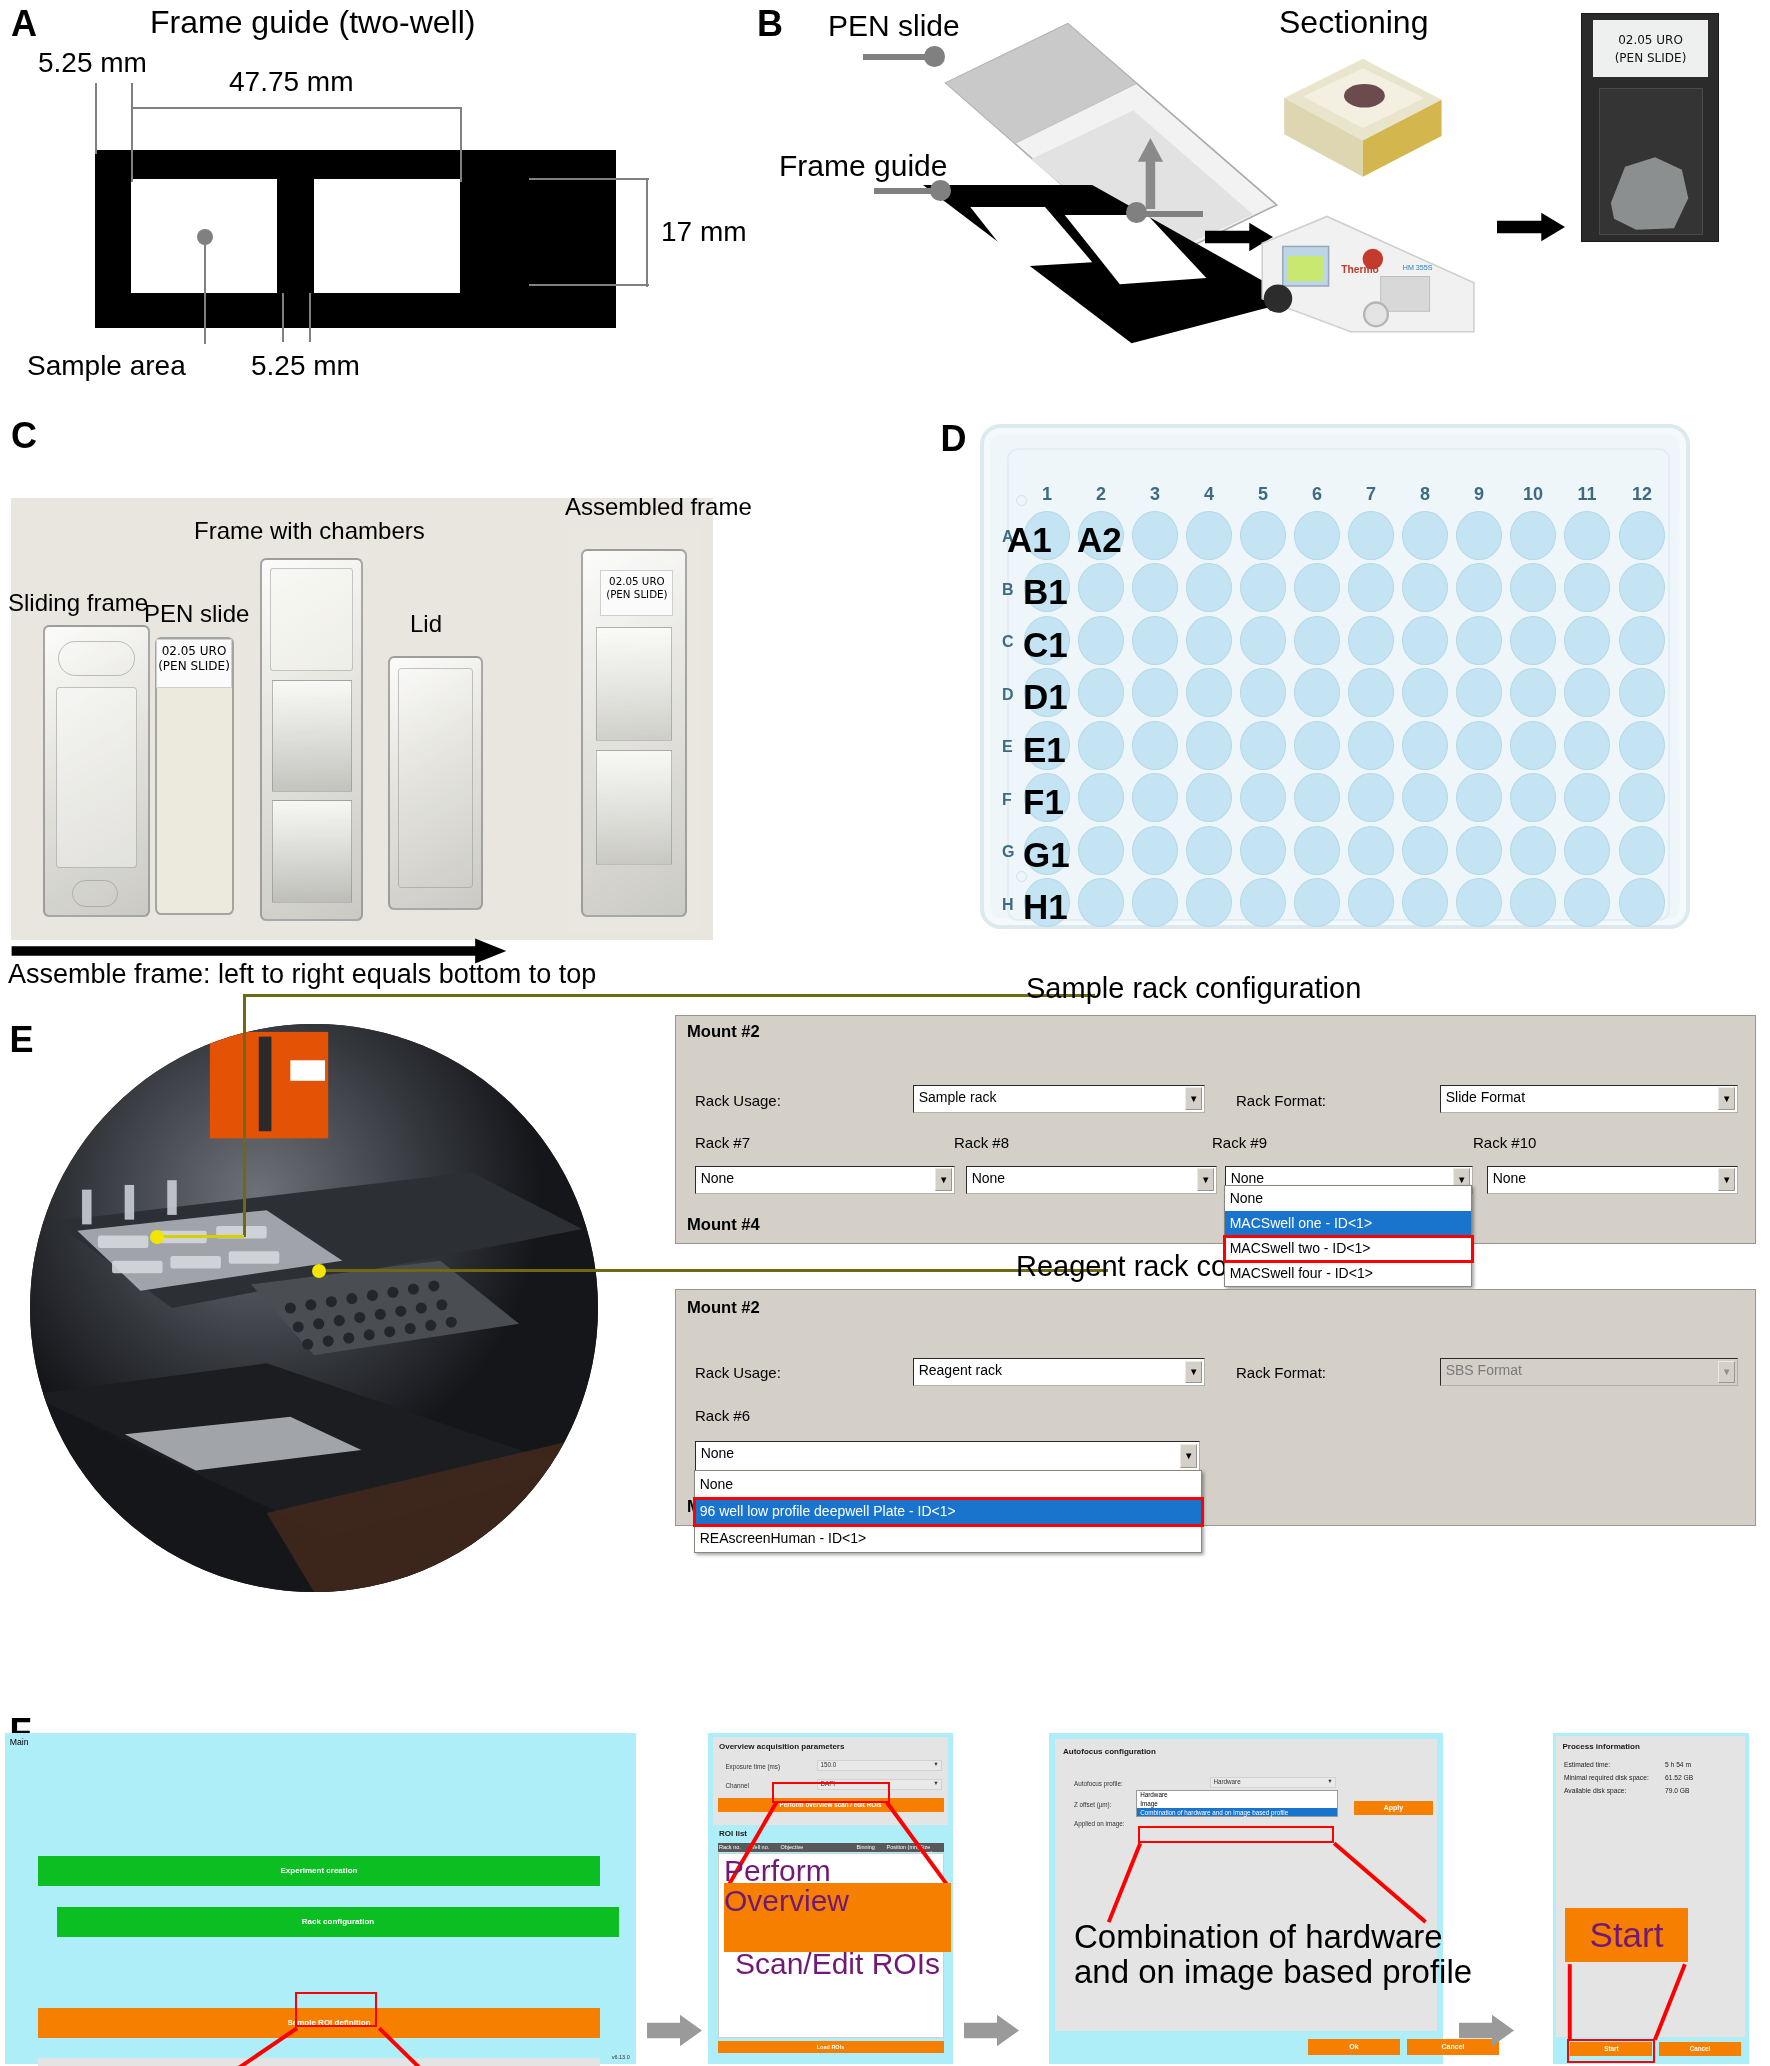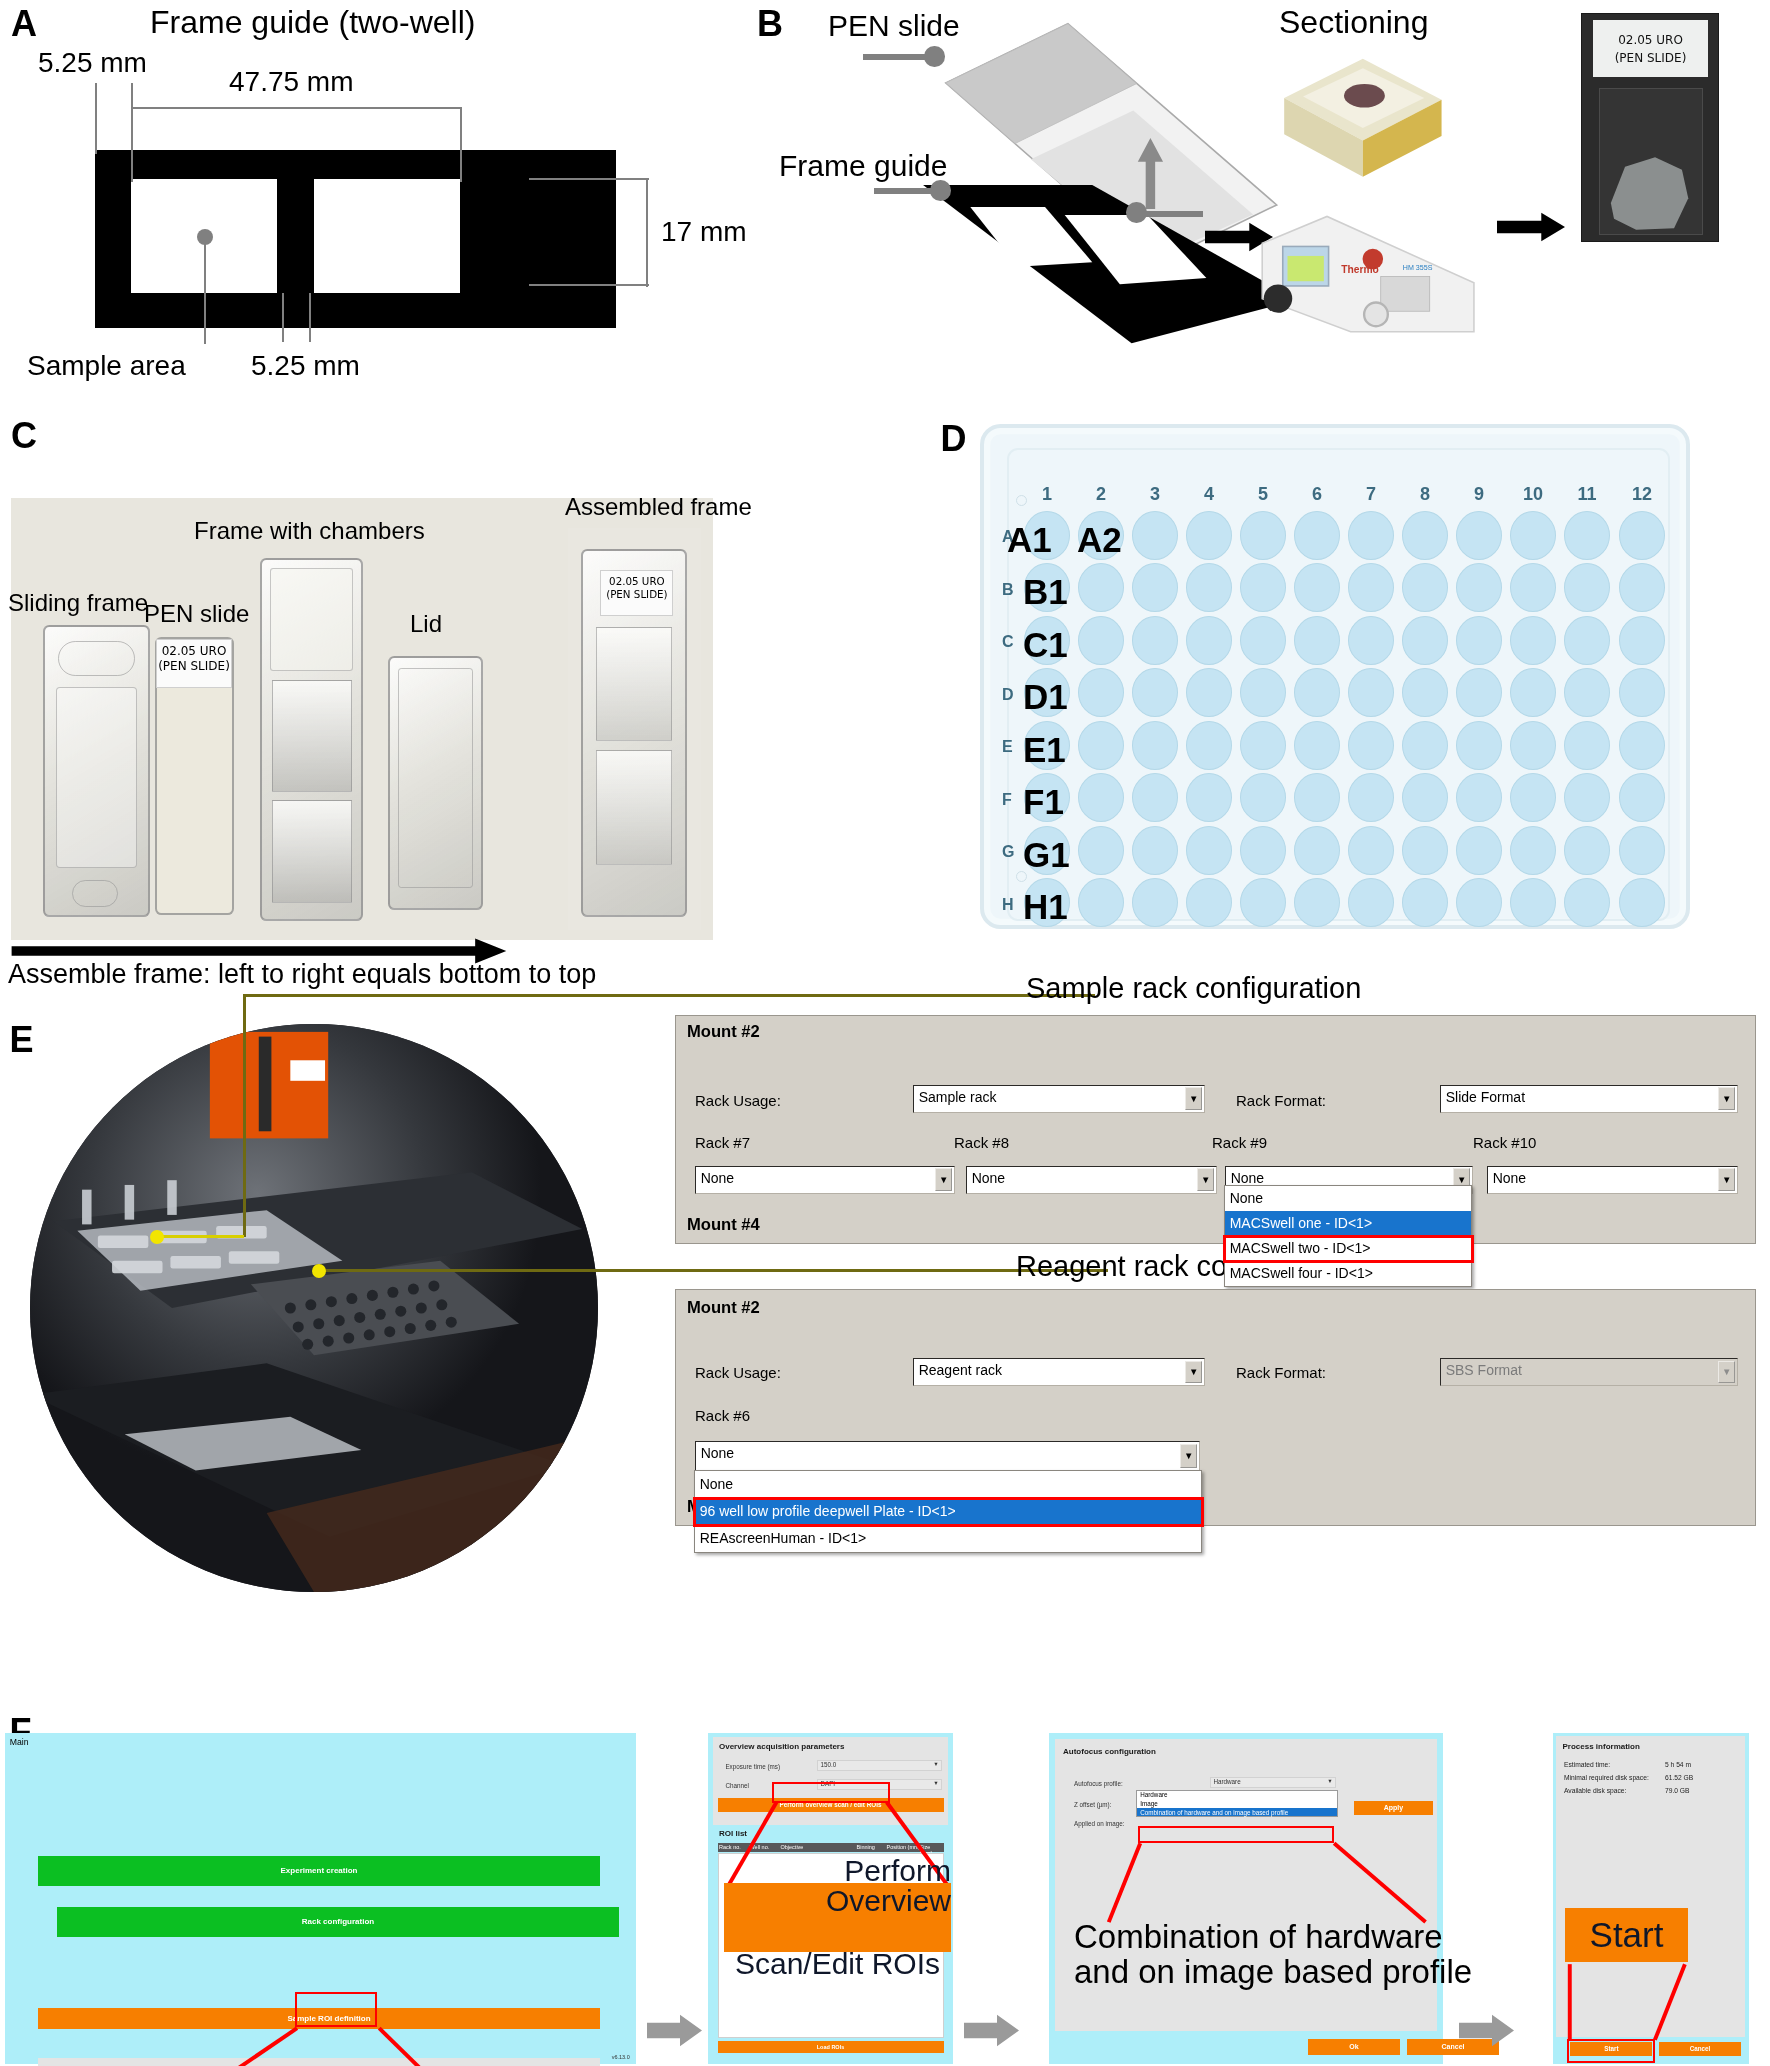--- a/index.html
+++ b/index.html
@@ -95,22 +95,22 @@
 
   
   #panelF { position:absolute; left:0; top:1720px; width:1770px; height:346px; }
   .fscreen { position:absolute; background:#aeeef9; }
   .fbtn { position:absolute; display:flex; align-items:center; justify-content:center;
           color:#fff; font-size:8px; font-weight:bold; }
   .fgreen { background:#0bbf22; }
   .forange { background:#f77f00; }
   .fgrey { background:#e4e4e4; color:#9a9a9a; }
   .fmain-lbl { position:absolute; font-size:8.7px; color:#000; }
-  .zoombox { position:absolute; background:#f77f00; color:#0f172a; display:flex;
-             align-items:center; justify-content:center; text-align:right; line-height:1.02;gap:32px; }
+  .zoombox { position:absolute; background:#f77f00; color:#701a75; display:flex;
+             align-items:center; justify-content:center; text-align:left; line-height:1.02;gap:32px; }
   .zoomtxt { position:absolute; color:#000; line-height:1.05; }
   .fpanel-grey { position:absolute; background:#e4e4e4; }
   .fsub { position:absolute; font-size:8px; font-weight:bold; color:#1a1a1a; }
   .ffield-lbl { position:absolute; font-size:6.3px; color:#333; }
   .ffield { position:absolute; background:#e9e9e9; border:0.8px solid #d2d2d2; font-size:6.3px;
             color:#333; padding:0.8px 2.4px; }
   .ffield .fa { position:absolute; right:2.4px; top:0.8px; font-size:5.5px; }
   .ftblhdr { position:absolute; background:#58585a; color:#fff; font-size:5.5px; }
   .ftblhdr span { position:absolute; top:1.6px; }
   .ftblbody { position:absolute; background:#fff; border:0.8px solid #cfcfcf; }
@@ -585,21 +585,21 @@
 
   <div class="fscreen" style="left:5px; top:12.6px; width:631px; height:331px;">
     <div class="fmain-lbl" style="left:4.7px; top:4.7px;">Main</div>
 
     <div class="fbtn fgreen" style="left:33px; top:123px; width:562px; height:30px;">
       <span>Experiment creation</span>
     </div>
     <div class="fbtn fgreen" style="left:33px; top:174px; width:562px; height:30px;margin-left:19px;">
       <span>Rack configuration</span>
     </div>
-    <div class="fbtn forange" style="left:33px; top:275px; width:562px; height:21px;padding-left:20px;">
+    <div class="fbtn forange" style="left:33px; top:275px; width:562px; height:30px;padding-left:20px;">
       <span>Sample ROI definition</span>
     </div>
     <div class="fbtn fgrey" style="left:33px; top:325px; width:562px; height:30px;">
       
     </div>
 
     <div style="position:absolute; right:6.3px; bottom:3.2px; font-size:5.5px; color:#333;">v6.13.0</div>
   </div>
   <div class="fredbox" style="left:295px; top:272px; width:82px; height:35px;"></div>
   <svg width="316" height="87" style="position:absolute; left:158px; top:305px;" viewBox="0 0 400 110">

